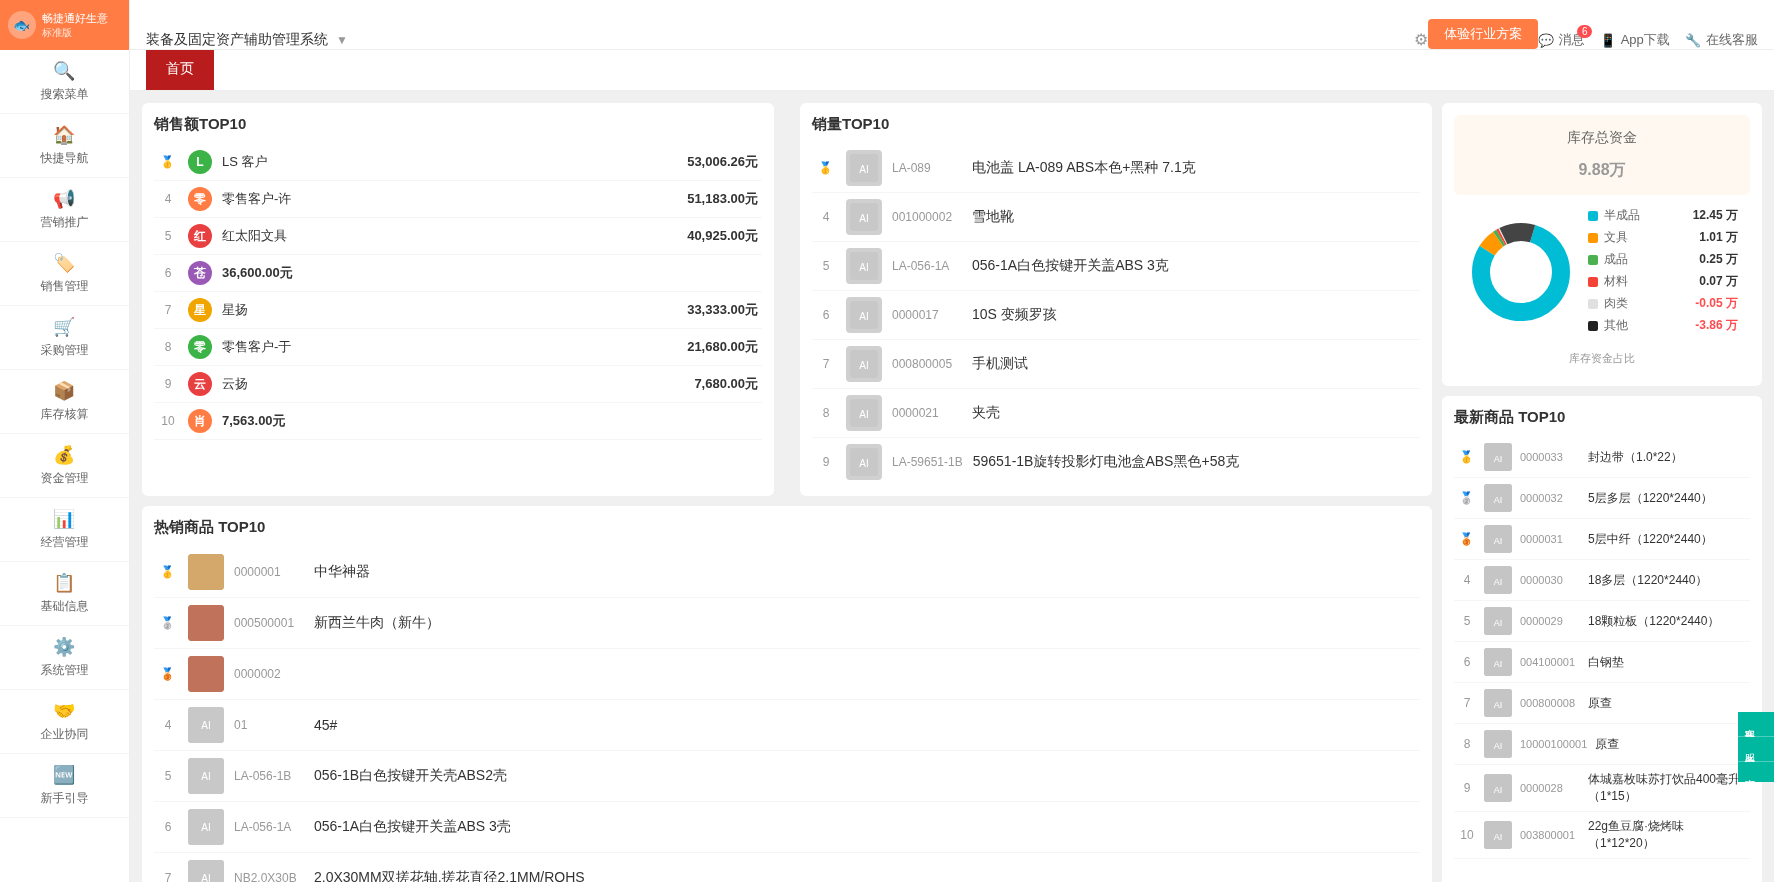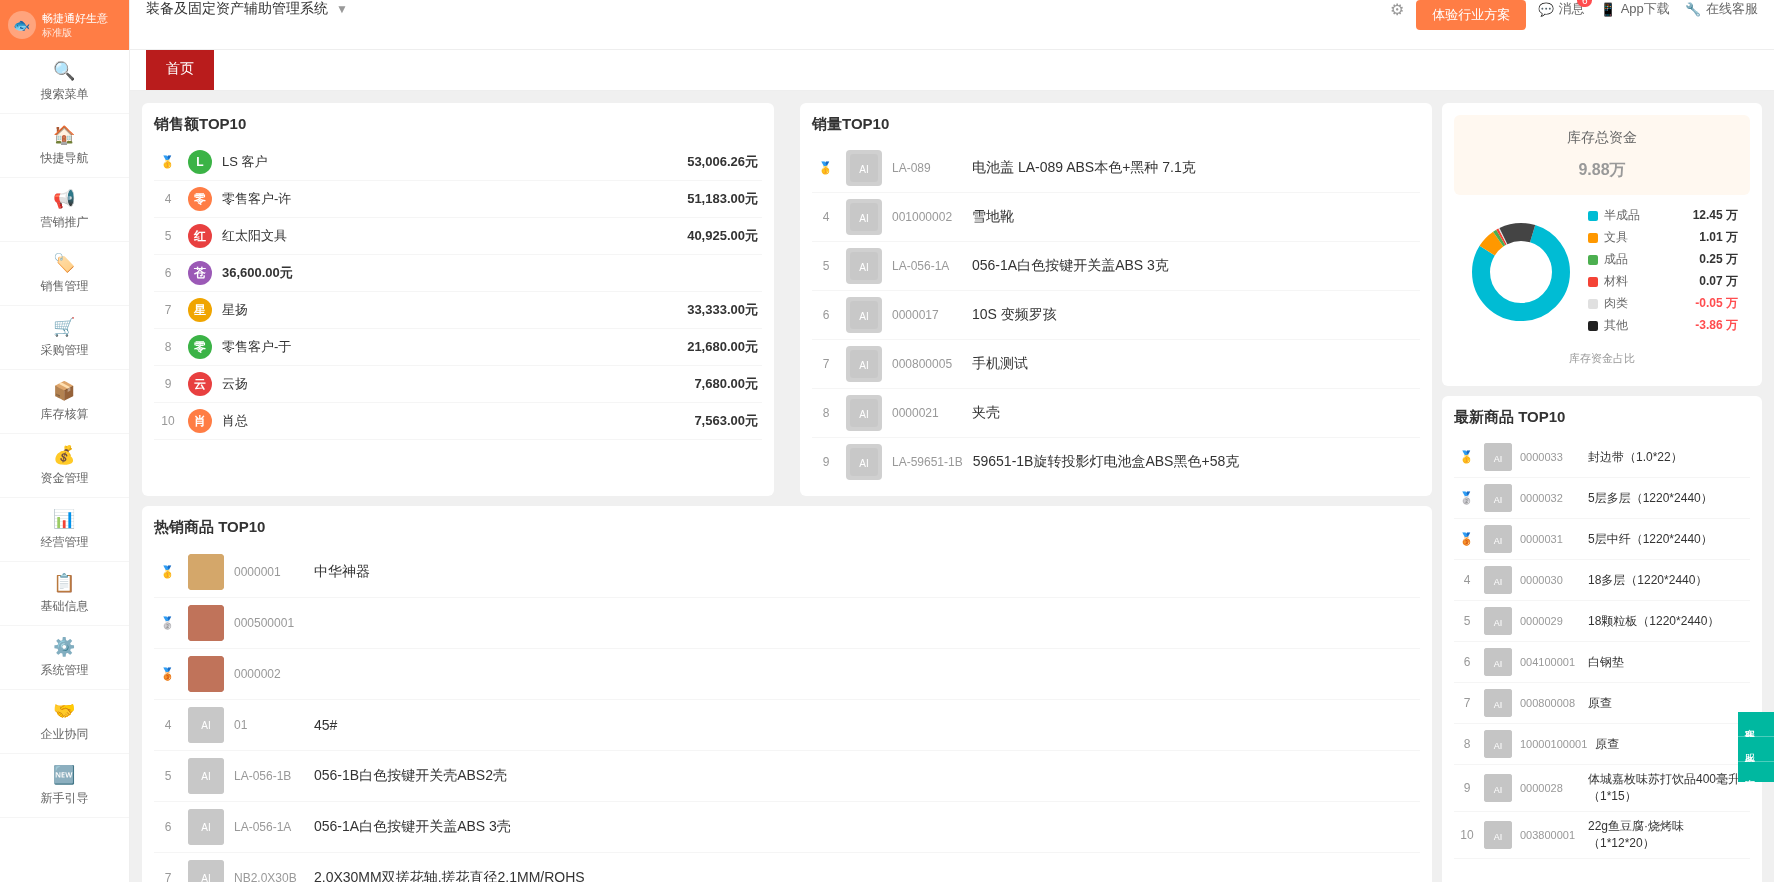--- a/index.html
+++ b/index.html
@@ -50,24 +50,23 @@
       display: flex;
       flex-direction: column;
       overflow: hidden;
     }
 
     
     .topbar {
       background: #fff;
       height: 50px;
       display: flex;
-      align-items: flex-start;
+      align-items: flex-end;
       padding: 0 16px;
       border-bottom: 1px solid #eee;
-      gap: 12px;
       flex-shrink: 0;
     }
     .topbar-system-name {
       font-size: 14px;
       color: #333;
       flex: 1;
       display: flex;
       align-items: center;
       gap: 8px;
     }
@@ -434,21 +433,20 @@
   </div>
               <div class="rank-row">
     <span class="rank-num">9</span>
     <span class="rank-badge" style="background:#e84040">云</span>
     <span class="rank-name">云扬</span>
     <span class="rank-amount">7,680.00元</span>
   </div>
               <div class="rank-row">
     <span class="rank-num">10</span>
     <span class="rank-badge" style="background:#ff7d45">肖</span>
-    <span class="rank-name">肖总</span>
     <span class="rank-amount">7,563.00元</span>
   </div>
             </div>
         </div>
 
         <div class="card">
           <div class="section-title">
             <span>销量TOP10</span>
           </div>
           <div class="scrollable" id="top-products-sold-list">
@@ -550,20 +548,21 @@
     <span class="product-name">中华神器</span>
   </div>
             <div class="product-row">
     <span class="rank-num">🥈</span>
     <div class="product-img" style="background:#c0735a">
       <svg width="36" height="36">
                   <rect width="36" height="36" fill="#c0735a"></rect>
                 </svg>
     </div>
     <span class="product-code">000500001</span>
+    <span class="product-name">新西兰牛肉（新牛）</span>
   </div>
             <div class="product-row">
     <span class="rank-num">🥉</span>
     <div class="product-img" style="background:#c0735a">
       <svg width="36" height="36">
                   <rect width="36" height="36" fill="#c0735a"></rect>
                 </svg>
     </div>
     <span class="product-code">0000002</span>
   </div>

